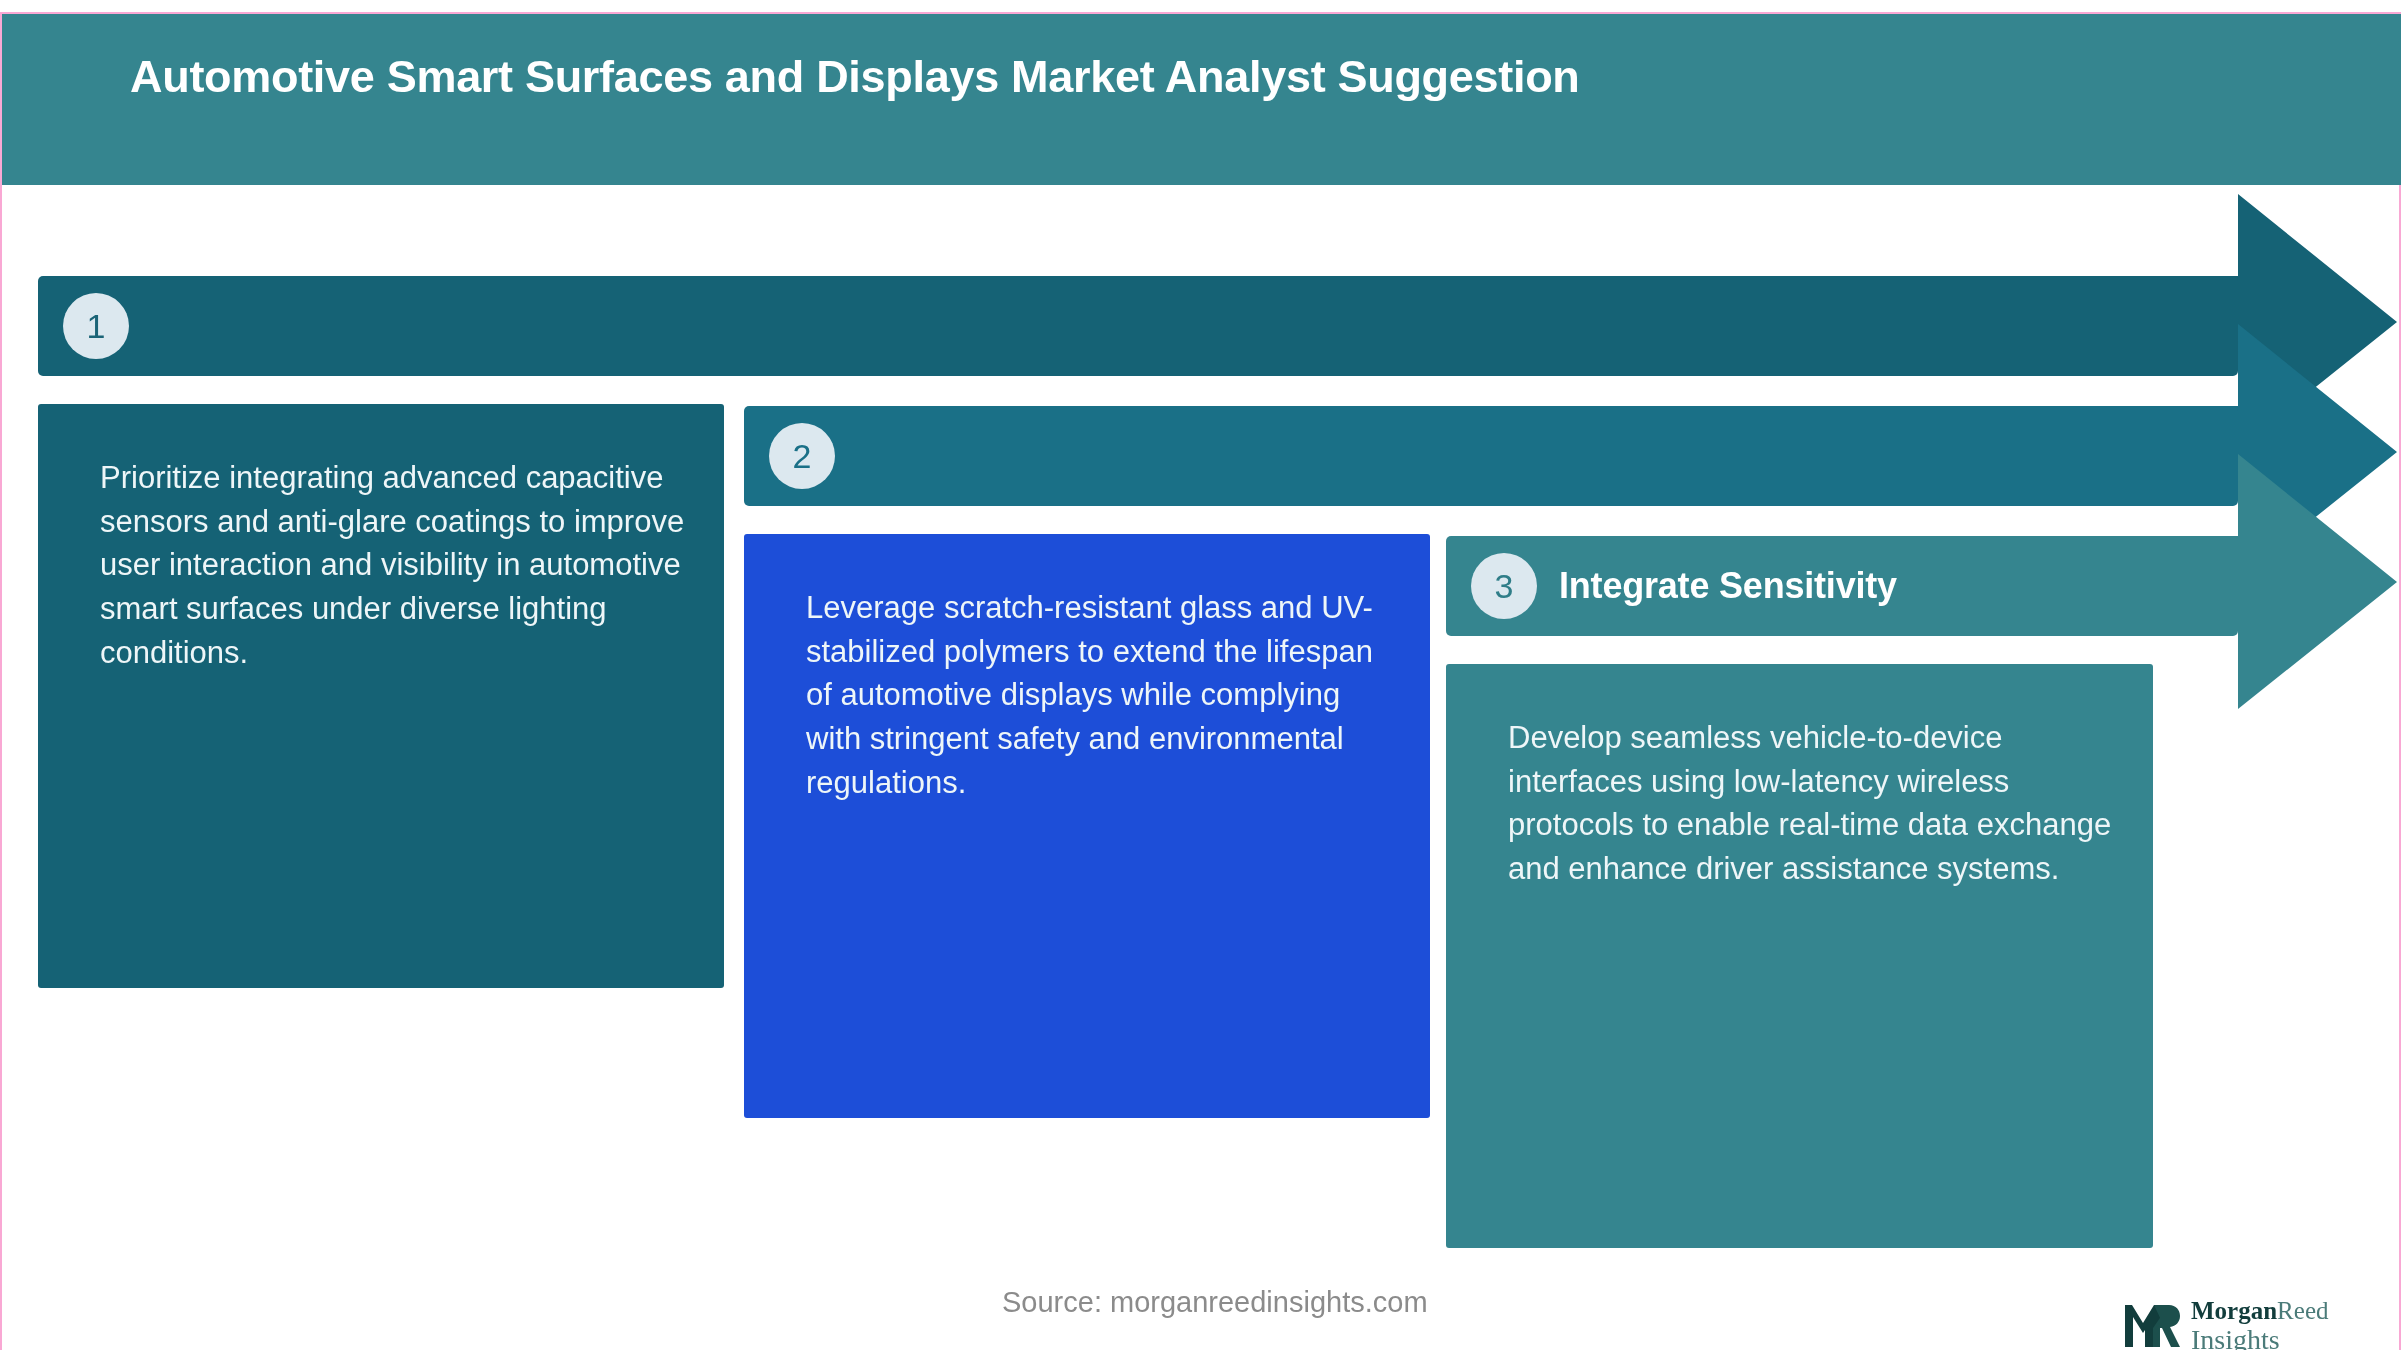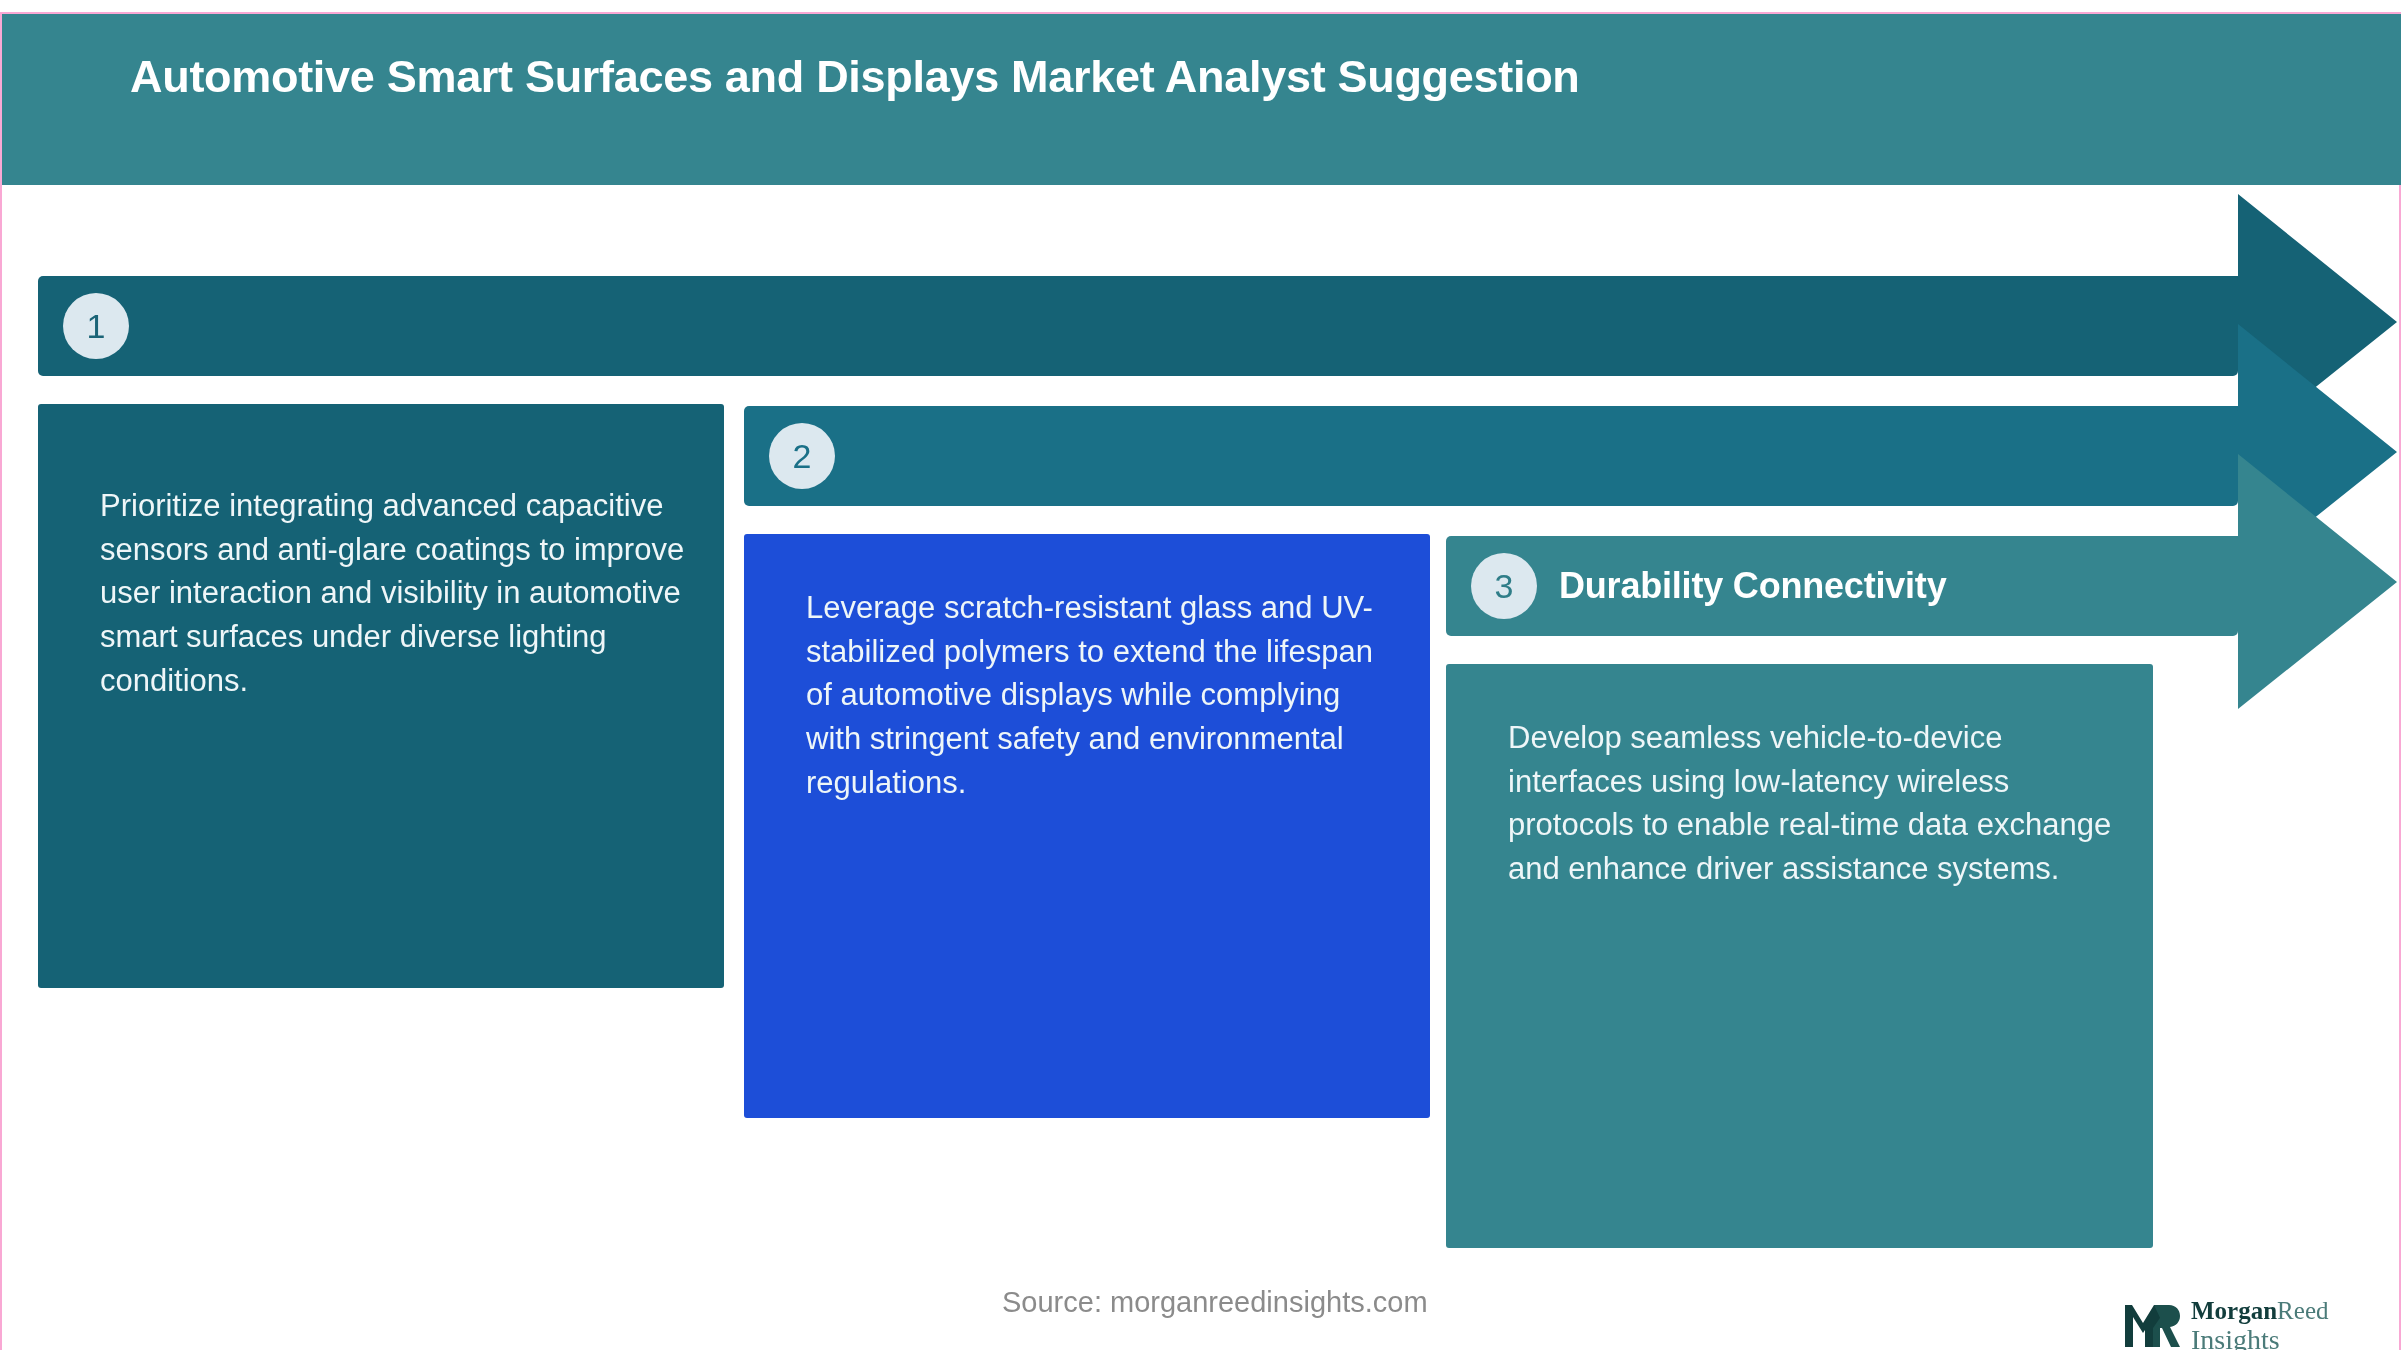--- a/index.html
+++ b/index.html
@@ -84,21 +84,21 @@
     position:absolute;
     border-radius:3px;
     padding:60px 38px 0 62px;
   }
   .body-text {
     color:#eef6f8;
     font-size:31px;
     line-height:1.41;
     font-weight:normal;
   }
-  #panel-1 { left:36px;  top:390px; width:686px;  height:584px; background:#156275; padding-top:80px; }
+  #panel-1 { left:36px;  top:390px; width:686px;  height:584px; background:#156275; padding-top:52px; }
   #panel-2 { left:742px; top:520px; width:686px;  height:584px; background:#1d4ed8; padding-top:52px; }
   #panel-3 { left:1444px;top:650px; width:707px;  height:584px; background:#35858f; padding-top:52px; }
 
   
   #source {
     position:absolute; left:1000px; top:1272px;
     color:#8b8b8b;
     font-size:29px;
     white-space:nowrap;
   }
@@ -141,21 +141,21 @@
   <div class="banner" id="banner-1">
     <div class="badge" id="badge-1">1</div>
   </div>
 
   <div class="banner" id="banner-2">
     <div class="badge" id="badge-2">2</div>
   </div>
 
   <div class="banner" id="banner-3">
     <div class="badge" id="badge-3">3</div>
-    <div class="banner-title">Durability Connectivity</div>
+    <div class="banner-title">Integrate Sensitivity</div>
   </div>
 
   <div class="body-panel" id="panel-1">
     <div class="body-text">Prioritize integrating advanced capacitive sensors and anti-glare coatings to improve user interaction and visibility in automotive smart surfaces under diverse lighting conditions.</div>
   </div>
   <div class="body-panel" id="panel-2">
     <div class="body-text">Leverage scratch-resistant glass and UV-stabilized polymers to extend the lifespan of automotive displays while complying with stringent safety and environmental regulations.</div>
   </div>
   <div class="body-panel" id="panel-3">
     <div class="body-text">Develop seamless vehicle-to-device interfaces using low-latency wireless protocols to enable real-time data exchange and enhance driver assistance systems.</div>

